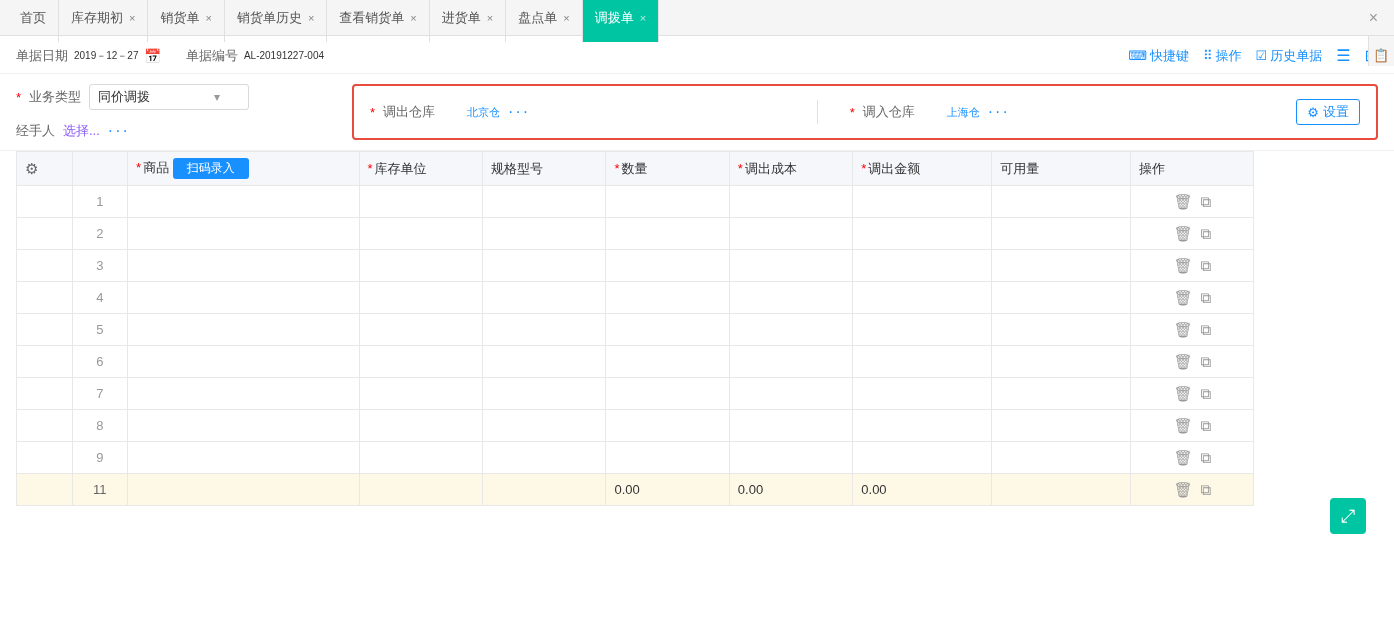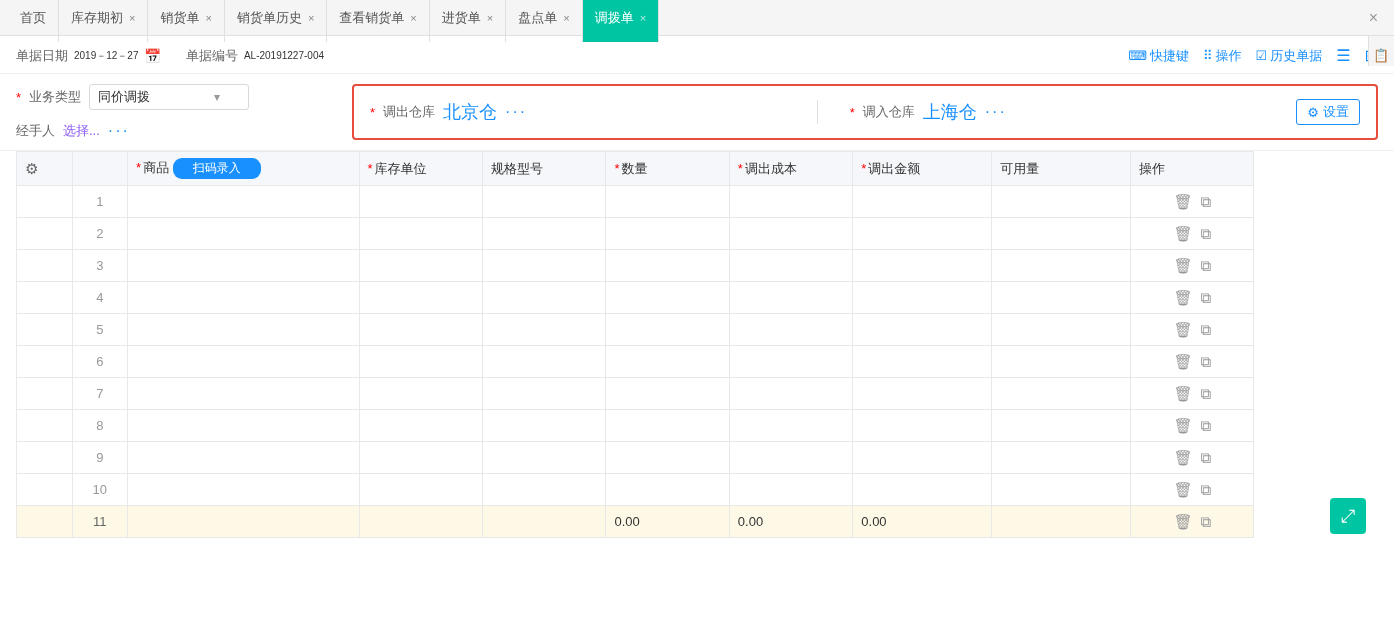--- a/index.html
+++ b/index.html
@@ -109,21 +109,21 @@
       border-radius: 4px;
       padding: 10px 16px;
       display: flex; align-items: center; gap: 32px;
       flex: 1;
     }
     .wh-field {
       display: flex; align-items: center; gap: 8px;
       flex: 1;
     }
     .wh-label { color: #666; }
-    .wh-value { color: #1890ff; font-size: 18px; }
+    .wh-value { color: #1890ff; font-size: 11px; margin-left: 24px; }
     .wh-more { color: #1890ff; cursor: pointer; font-size: 16px; letter-spacing: 2px; }
     .wh-divider { width: 1px; background: #e0e0e0; height: 24px; }
     .settings-btn {
       display: flex; align-items: center; gap: 4px;
       border: 1px solid #1890ff;
       color: #1890ff;
       border-radius: 3px;
       padding: 3px 10px;
       cursor: pointer;
       font-size: 13px;
@@ -158,22 +158,22 @@
       padding: 4px 8px;
       font-size: 13px;
       height: 32px;
     }
     .td-num { color: #999; text-align: center; }
 
     .scan-btn {
       background: #1890ff;
       color: #fff;
       border: none;
-      border-radius: 9px;
-      padding: 2px 20px;
+      border-radius: 3px;
+      padding: 2px 14px;
       font-size: 12px;
       cursor: pointer;
     }
     .required-col { color: red; margin-right: 2px; }
 
     .action-icons { display: flex; align-items: center; justify-content: center; gap: 8px; }
     .icon-btn { cursor: pointer; color: #999; font-size: 15px; }
 
     .subtotal-row td { background: #fef9e7; }
     .subtotal-label { color: #666; margin-left: 28px; }
@@ -510,37 +510,20 @@
       <td></td>
       <td></td>
       <td></td>
       <td>
         <div class="action-icons">
           <span class="icon-btn">🗑</span>
           <span class="icon-btn">⧉</span>
         </div>
       </td>
     </tr>
-        <tr>
-      <td></td>
-      <td class="td-num">10</td>
-      <td></td>
-      <td></td>
-      <td></td>
-      <td></td>
-      <td></td>
-      <td></td>
-      <td></td>
-      <td>
-        <div class="action-icons">
-          <span class="icon-btn">🗑</span>
-          <span class="icon-btn">⧉</span>
-        </div>
-      </td>
-    </tr>
         <tr class="subtotal-row">
       <td></td>
       <td class="td-num subtotal-label"><span>11</span></td>
       <td></td>
       <td></td>
       <td></td>
       <td class="subtotal-val">0.00</td>
       <td class="subtotal-val">0.00</td>
       <td class="subtotal-val">0.00</td>
       <td></td>

